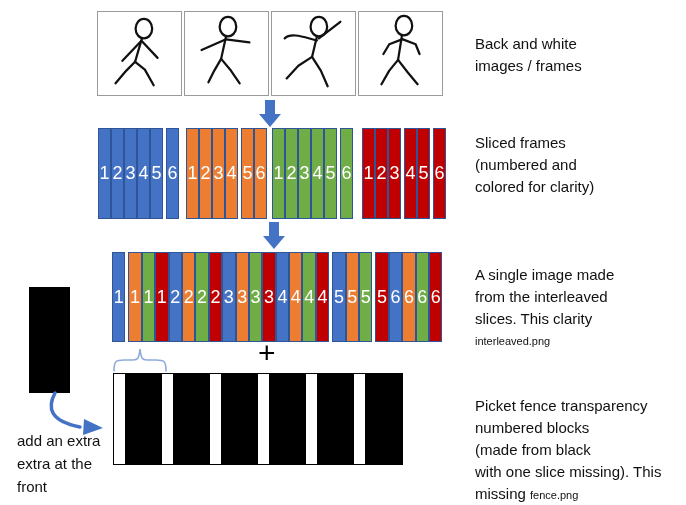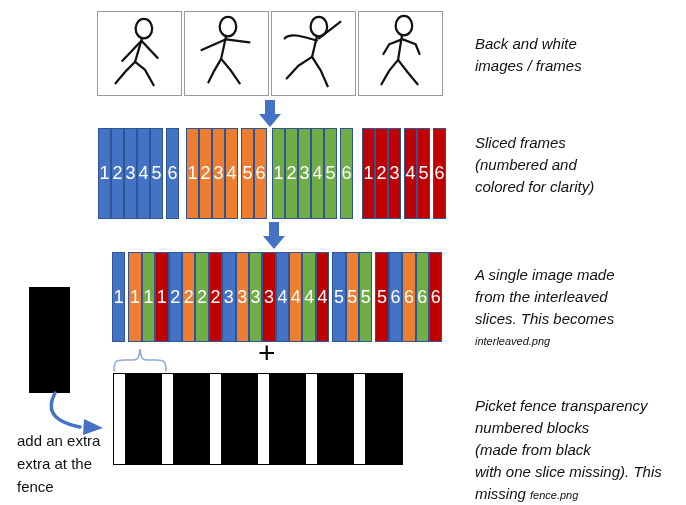--- a/index.html
+++ b/index.html
@@ -8,21 +8,21 @@
     font-family:"Liberation Sans",sans-serif;color:#1a1a1a;
   }
   .abs{position:absolute;}
   
   .frame-box{
     position:absolute;top:11px;width:85px;height:85px;background:#fff;
     border:1px solid #9a9a9a;box-sizing:border-box;
   }
   .frame-box svg{width:100%;height:100%;}
   
-  .caption{position:absolute;left:475px;font-size:15px;line-height:22px;color:#111;font-style:italic;}
+  .caption{position:absolute;left:475px;font-size:15px;line-height:22px;color:#111;}
   .caption .filename{font-size:11px;}
   
   .down-arrow{position:absolute;width:24px;height:28px;}
   
   .slice-group{position:absolute;top:128px;height:91px;display:flex;}
   .slice{
     width:13px;height:100%;box-sizing:border-box;border:1px solid #2E5596;
     display:flex;align-items:center;justify-content:center;
     color:#fff;font-size:18px;
   }
@@ -174,21 +174,21 @@
       <div class="slice" style="background: rgb(192, 0, 0);">5</div>
       <div class="slice" style="background: rgb(68, 114, 196);">6</div>
       <div class="slice" style="background: rgb(237, 125, 49);">6</div>
       <div class="slice" style="background: rgb(112, 173, 71);">6</div>
       <div class="slice" style="background: rgb(192, 0, 0);">6</div>
     </div>
 
   <div class="caption" style="top:264px">
     <div>A single image made</div>
     <div>from the interleaved</div>
-    <div>slices. This becomes</div>
+    <div>slices. This clarity</div>
     <div class="filename">interleaved.png</div>
   </div>
 
   <svg class="abs" style="left:113px;top:347px" width="54" height="26" viewBox="0 0 54 26">
     <path d="M1,24 C1,14 3,13 11,13 L20,13 C25,13 26,11 27,2 C28,11 29,13 34,13 L43,13 C51,13 53,14 53,24" fill="none" stroke="#8FAADC" stroke-width="1.6" stroke-linecap="round"></path>
   </svg>
 
   <div class="plus">+</div>
 
   <div class="fence" id="fence">
@@ -217,16 +217,16 @@
   <div class="extra-block"></div>
 
   <svg class="abs" style="left:40px;top:390px" width="70" height="48" viewBox="0 0 70 48">
     <path d="M15,3 C7,18 10,31 40,37" fill="none" stroke="#4472C4" stroke-width="3.5" stroke-linecap="round"></path>
     <polygon points="44,29 63,38 43,45" fill="#4472C4"></polygon>
   </svg>
 
   <div class="left-caption">
     <div>add an extra</div>
     <div>extra at the</div>
-    <div>fence</div>
+    <div>front</div>
   </div>
 
 </div>
 
 </body></html>

